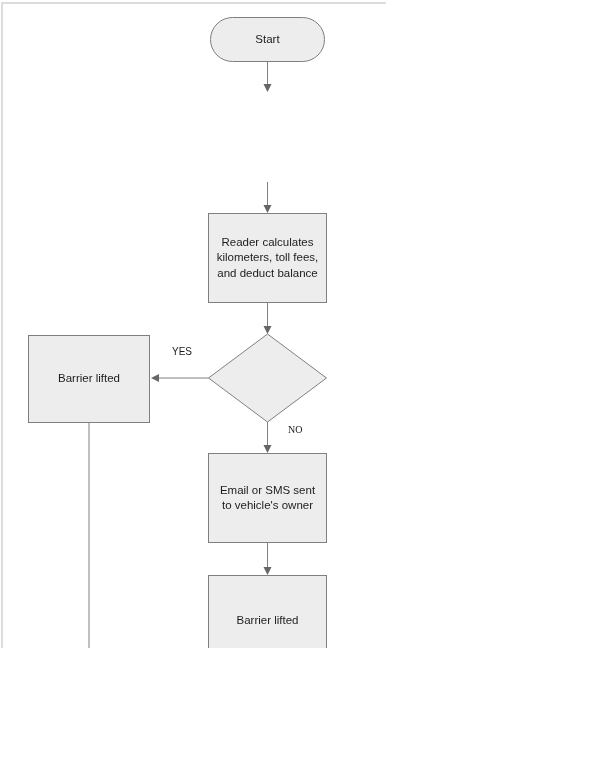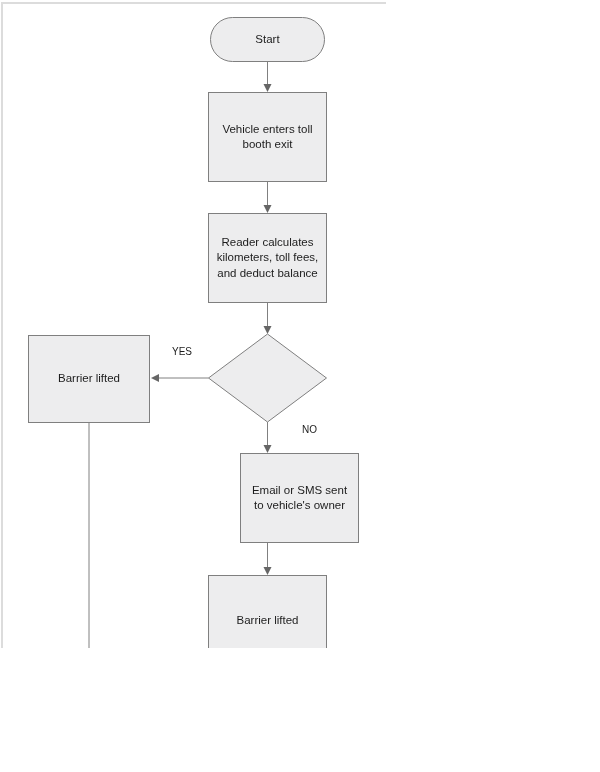--- a/index.html
+++ b/index.html
@@ -79,38 +79,35 @@
     <g>
       <path d="M89 423 V742 H199"></path>
       <polygon class="head" points="207,742 199,738 199,746"></polygon>
     </g>
   </svg>
 
   <div class="node terminator" style="left:210px;top:17px;width:115px;height:45px;">
     <span>Start</span>
   </div>
 
-  <div class="node" style="left:208px;top:92px;width:119px;height:90px;">
-    <span>Vehicle enters toll booth exit</span>
-  </div>
 
   <div class="node" style="left:208px;top:213px;width:119px;height:90px;">
     <span>Reader calculates kilometers, toll fees, and deduct balance</span>
   </div>
 
 
   <div class="edge-label" style="left:172px;top:346px;">YES</div>
 
-  <div class="edge-label" style="left:302px;top:424px;">NO</div>
+  <div class="edge-label" style="left:288px;top:424px;font-family:Liberation Serif, serif;">NO</div>
 
   <div class="node" style="left:28px;top:335px;width:122px;height:88px;">
     <span>Barrier lifted</span>
   </div>
 
-  <div class="node" style="left:208px;top:453px;width:119px;height:90px;margin-left:32px;">
+  <div class="node" style="left:208px;top:453px;width:119px;height:90px;">
     <span>Email or SMS sent to vehicle's owner</span>
   </div>
 
   <div class="node" style="left:208px;top:575px;width:119px;height:91px;">
     <span>Barrier lifted</span>
   </div>
 
   <div class="node terminator" style="left:208px;top:720px;width:123px;height:43px;">
     <span>End</span>
   </div>

